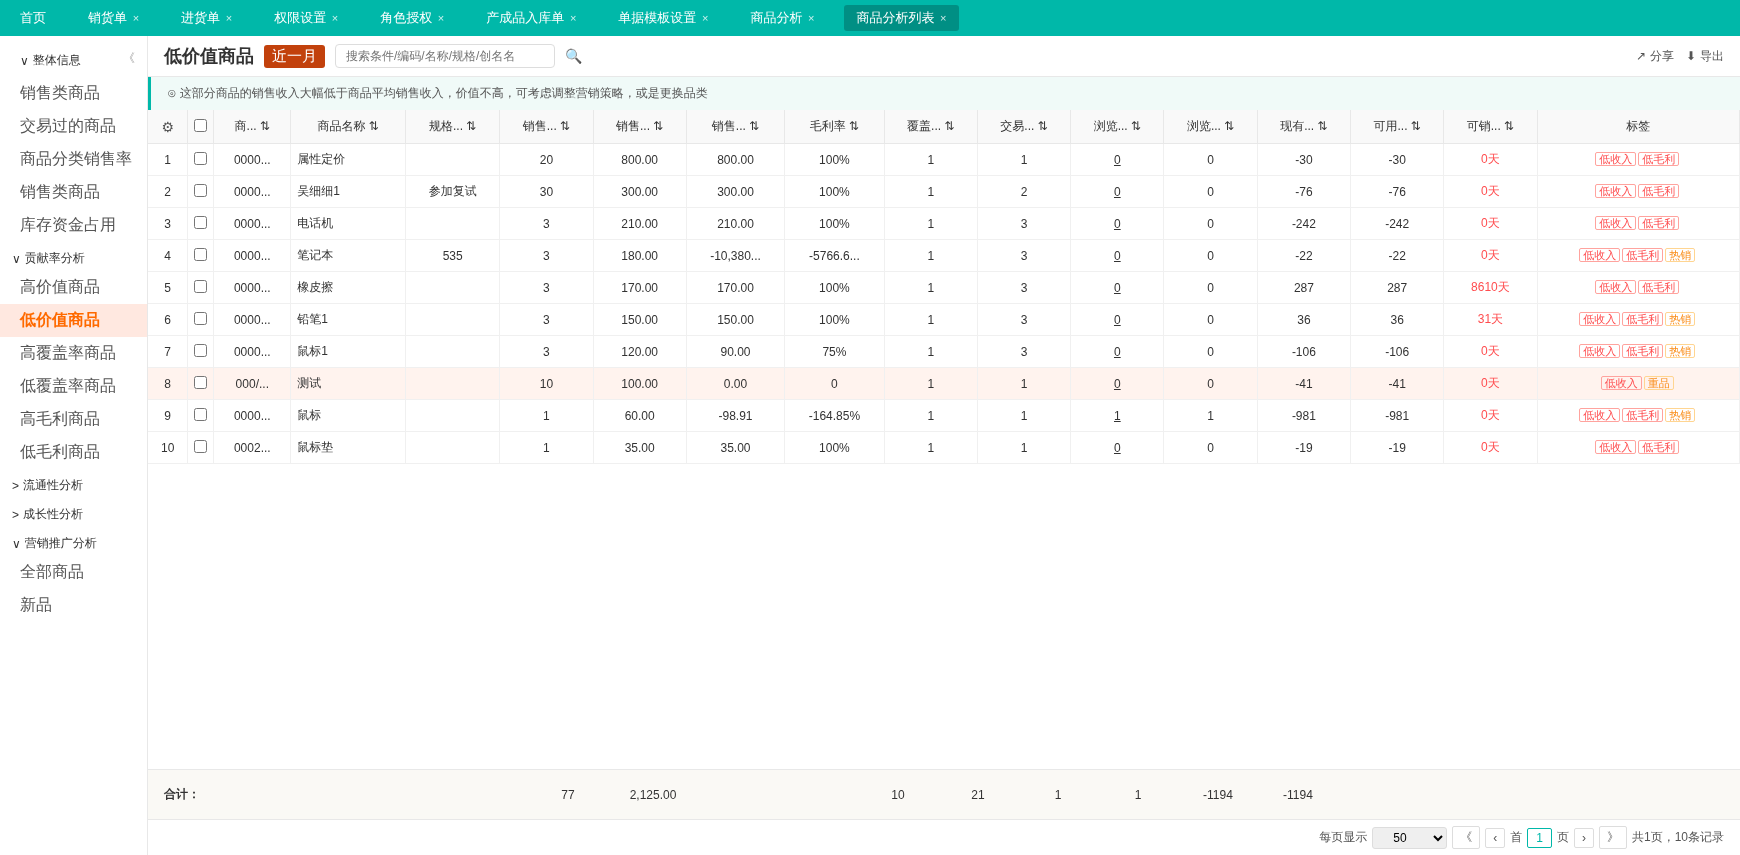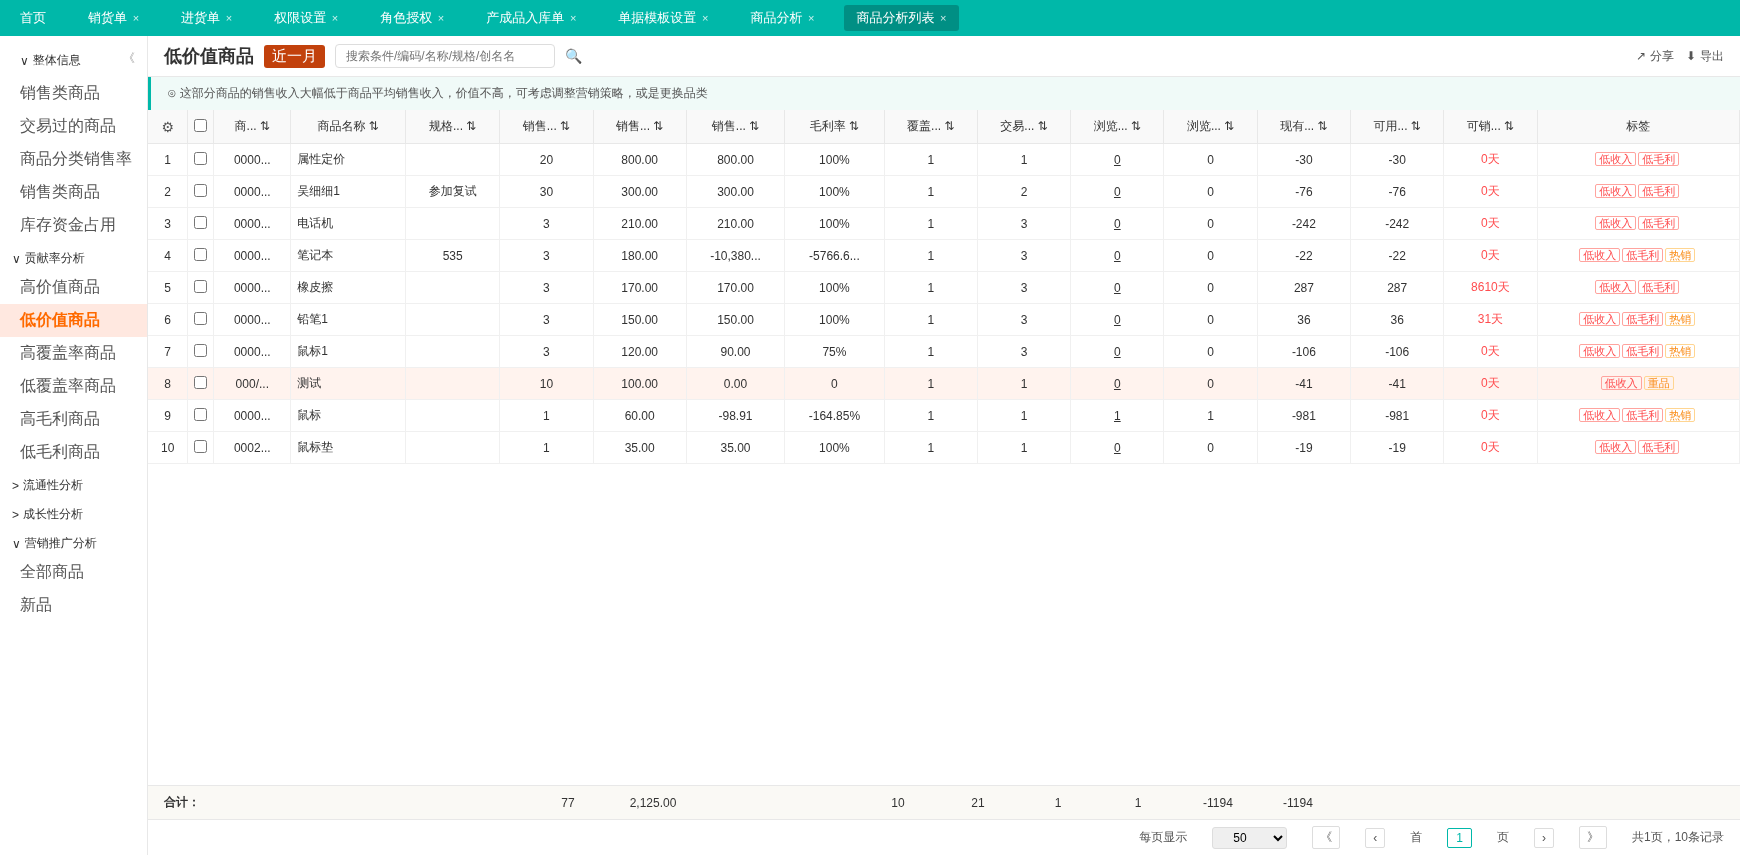--- a/index.html
+++ b/index.html
@@ -144,37 +144,37 @@
     tr.highlighted td { background: #fff3ee; }
     .tag-red { color: #ff4d4f; font-size: 11px; border: 1px solid #ffa39e; border-radius: 2px; padding: 0 3px; margin-right: 2px; }
     .tag-orange { color: #fa8c16; font-size: 11px; border: 1px solid #ffd591; border-radius: 2px; padding: 0 3px; margin-right: 2px; }
     .underline-link { text-decoration: underline; color: #333; cursor: pointer; }
     .checkbox-cell { width: 24px; }
 
     
     .footer-bar {
       display: flex;
       align-items: center;
-      padding: 8px 16px;
+      padding: 16px 16px;
       border-top: 1px solid #e8e8e8;
       background: #faf9f5;
       gap: 8px;
     }
     .footer-label { color: #333; font-weight: bold; min-width: 40px; }
     .footer-values { display: flex; gap: 0; flex: 1; }
     .footer-val { text-align: center; min-width: 80px; color: #333; }
 
     
     .pagination-bar {
       display: flex;
       align-items: center;
       justify-content: flex-end;
       padding: 6px 16px;
       border-top: 1px solid #e8e8e8;
-      gap: 25px;
+      gap: 5px;
       background: #fff;
     }
     .pagination-label { color: #555; }
     .page-size-select {
       border: 1px solid #ddd;
       border-radius: 3px;
       padding: 2px 16px;
       font-size: 12px;
       cursor: pointer;
     }

